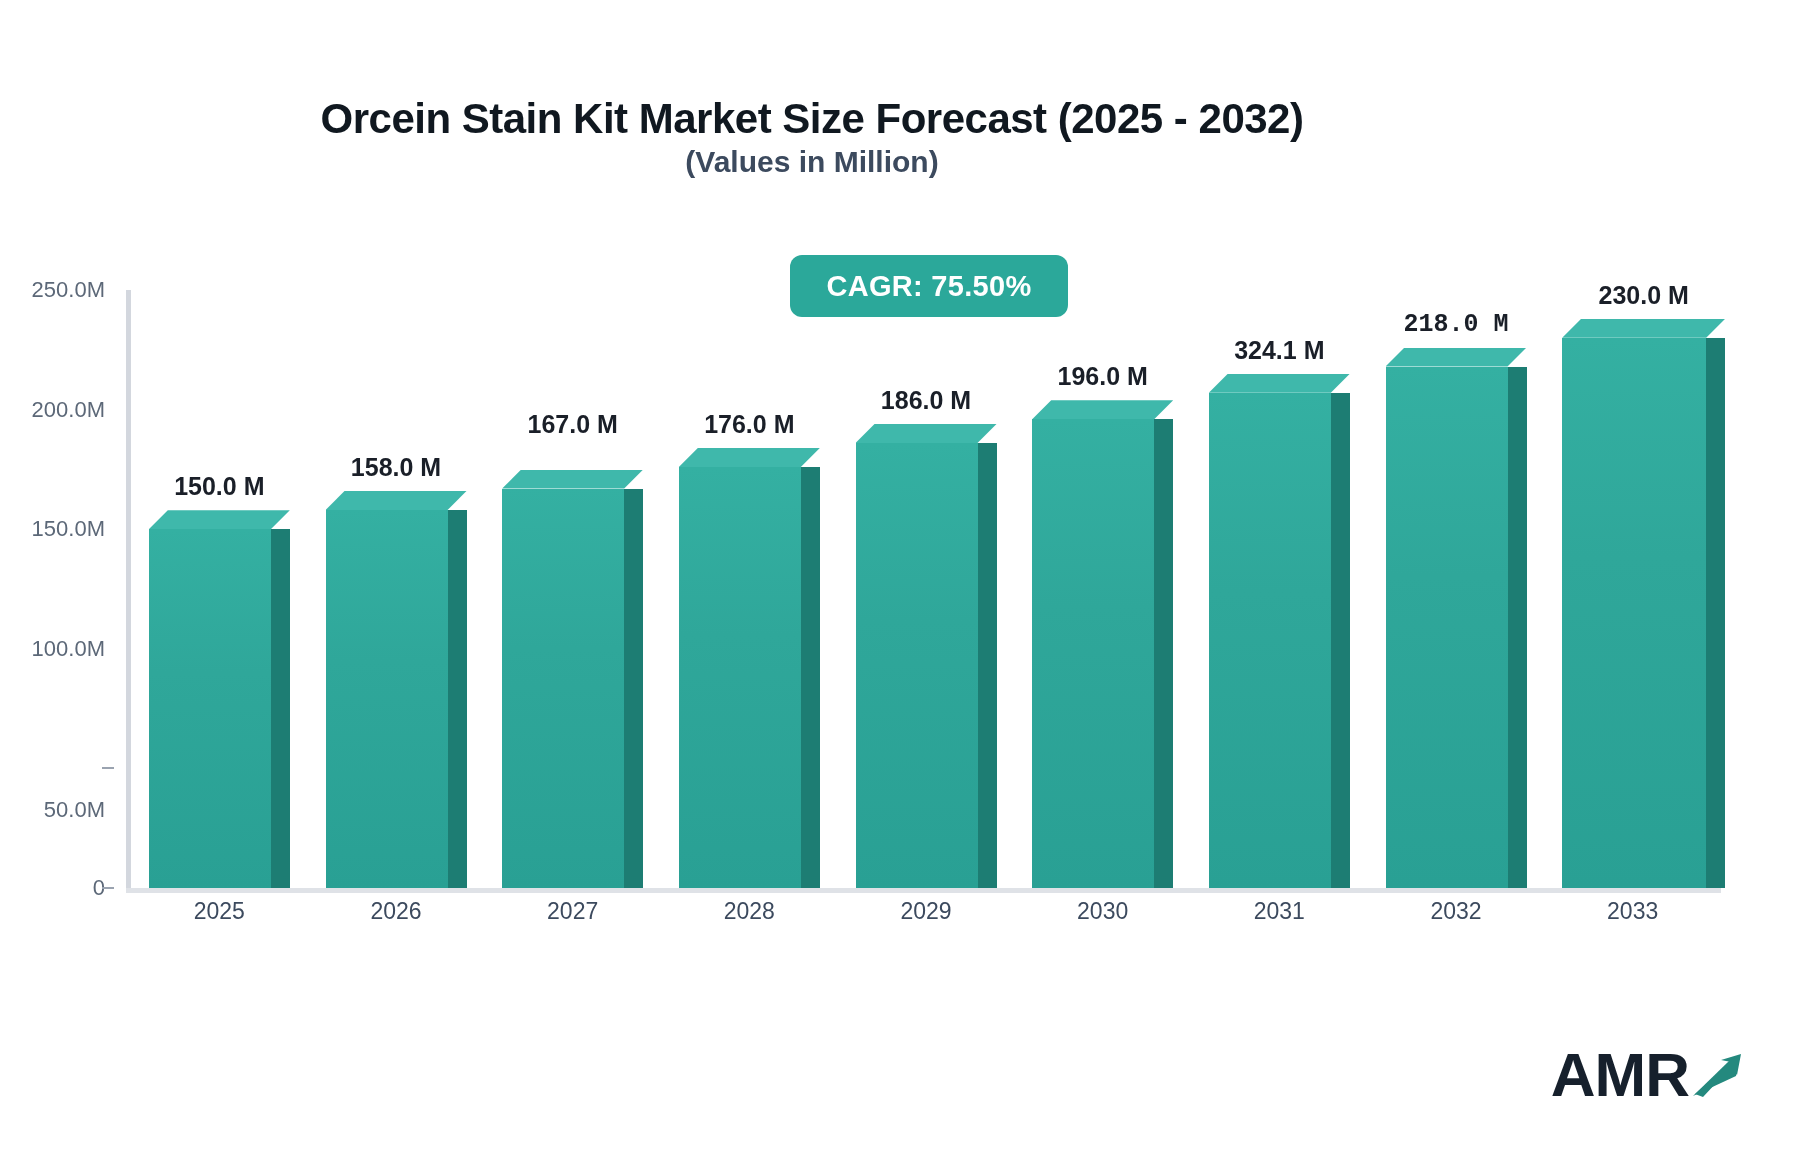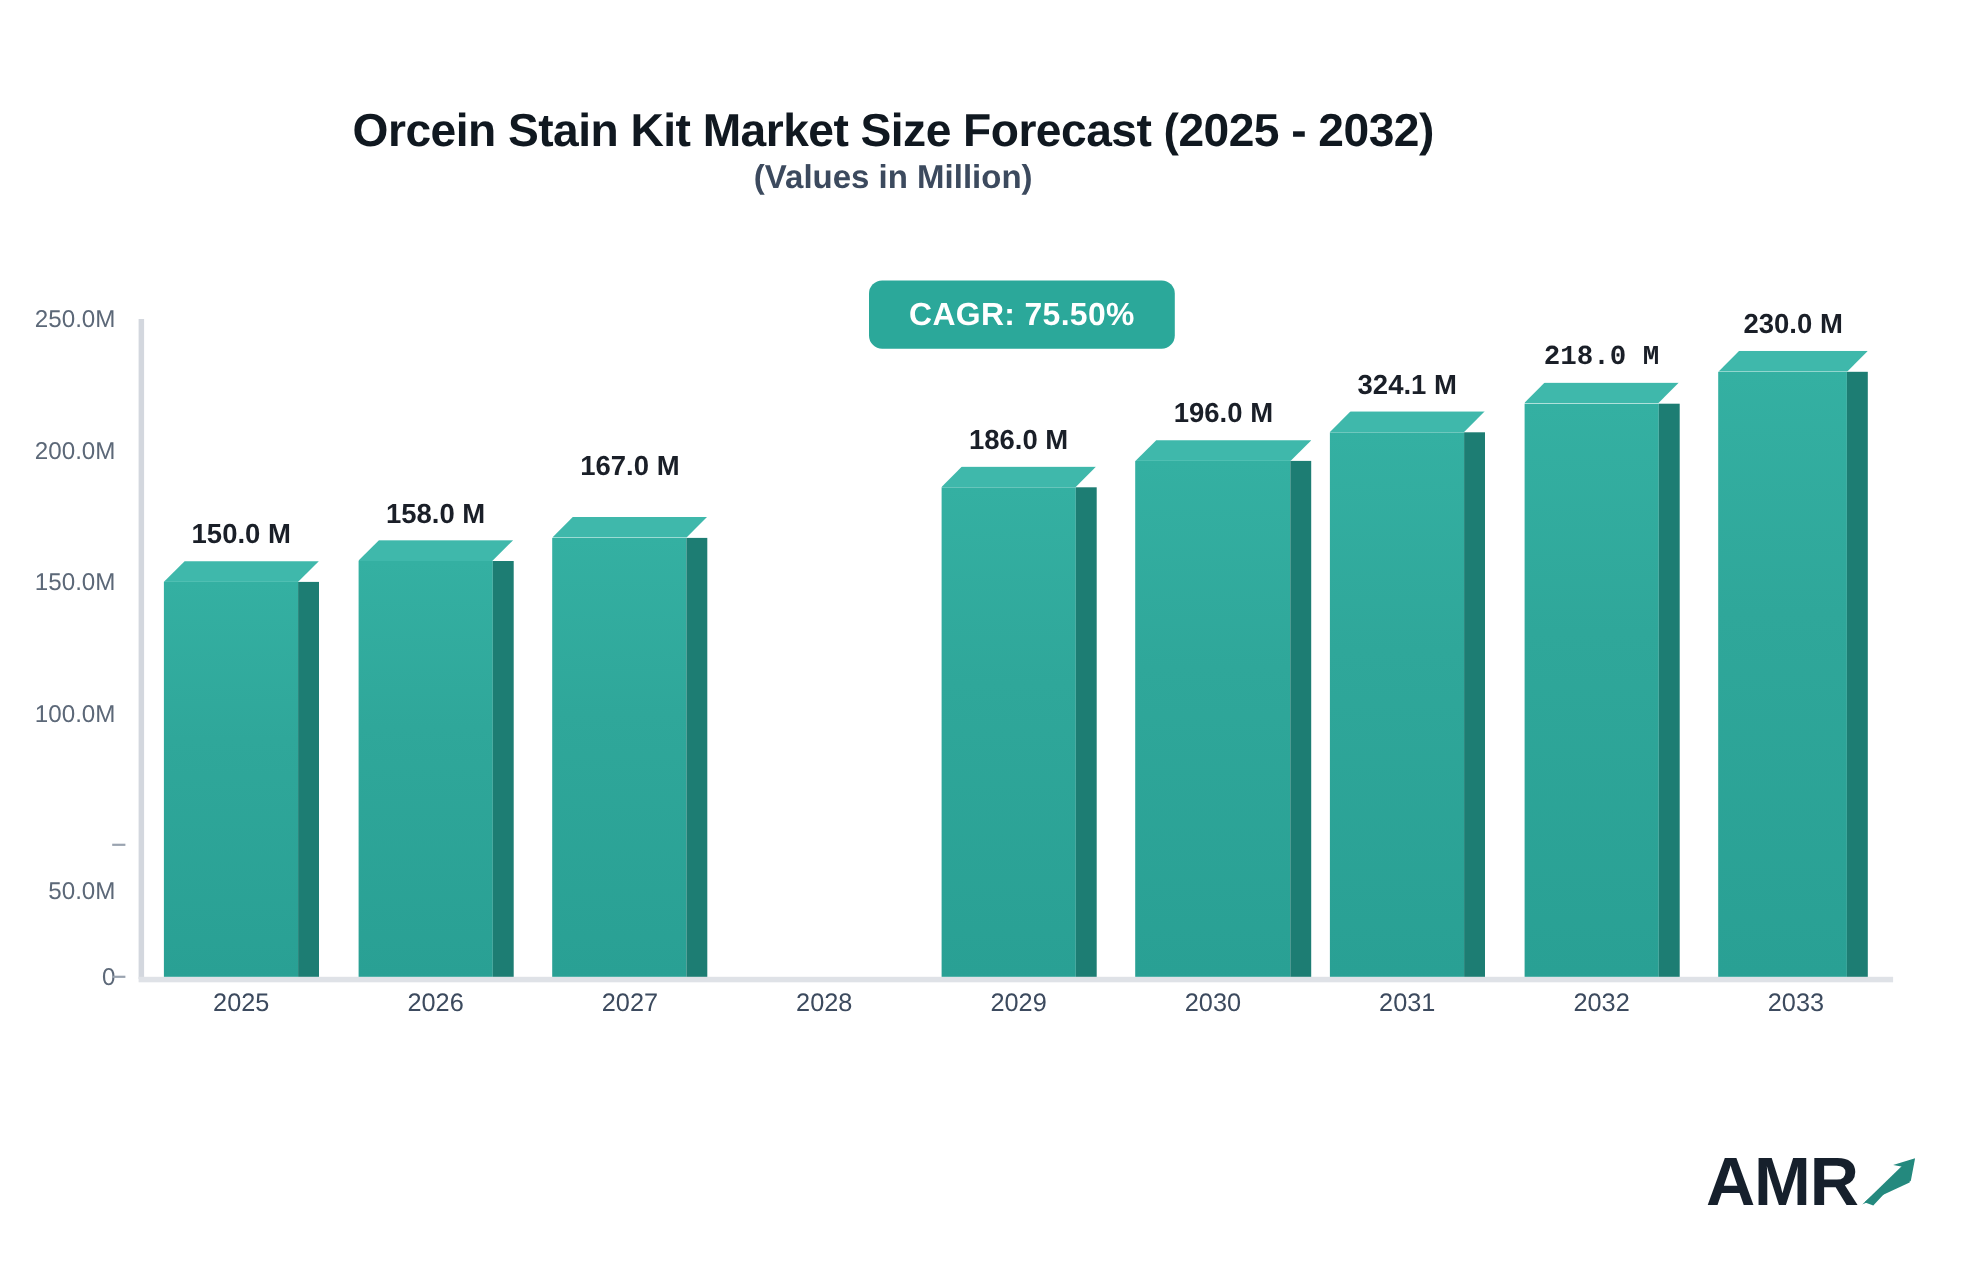--- a/index.html
+++ b/index.html
@@ -220,31 +220,41 @@
       <div class="bar-slot" style="left: 371.167px; width: 141px;">
         <div class="bar-wrap" style="height: 399.464px;">
           <div class="bar-front"></div>
           <div class="bar-side"></div>
           <div class="bar-top">
             <div class="bar-top-inner"></div>
           </div>
         </div>
         <div class="bar-value" style="bottom: 449px;">167.0 M</div>
       </div>
+      <div class="bar-slot" style="left: 547.833px; width: 141px;">
+        <div class="bar-wrap" style="height: 420.992px;">
+          <div class="bar-front"></div>
+          <div class="bar-side"></div>
+          <div class="bar-top">
+            <div class="bar-top-inner"></div>
+          </div>
+        </div>
+        <div class="bar-value" style="bottom: 448.992px;">176.0 M</div>
+      </div>
       <div class="bar-slot" style="left: 724.5px; width: 141px;">
         <div class="bar-wrap" style="height: 444.912px;">
           <div class="bar-front"></div>
           <div class="bar-side"></div>
           <div class="bar-top">
             <div class="bar-top-inner"></div>
           </div>
         </div>
         <div class="bar-value" style="bottom: 472.912px;">186.0 M</div>
       </div>
-      <div class="bar-slot" style="left: 901.167px; width: 160px;">
+      <div class="bar-slot" style="left: 901.167px; width: 141px;">
         <div class="bar-wrap" style="height: 468.832px;">
           <div class="bar-front"></div>
           <div class="bar-side"></div>
           <div class="bar-top">
             <div class="bar-top-inner"></div>
           </div>
         </div>
         <div class="bar-value" style="bottom: 496.832px;">196.0 M</div>
       </div>
       <div class="bar-slot" style="left: 1077.83px; width: 141px;">
@@ -260,21 +270,21 @@
       <div class="bar-slot" style="left: 1254.5px; width: 141px;">
         <div class="bar-wrap" style="height: 521.456px;">
           <div class="bar-front"></div>
           <div class="bar-side"></div>
           <div class="bar-top">
             <div class="bar-top-inner"></div>
           </div>
         </div>
         <div class="bar-value" style="bottom: 549.456px; font-family: Liberation Mono, monospace;">218.0 M</div>
       </div>
-      <div class="bar-slot" style="left: 1431.17px; width: 136px;">
+      <div class="bar-slot" style="left: 1431.17px; width: 163px;">
         <div class="bar-wrap" style="height: 550.16px;">
           <div class="bar-front"></div>
           <div class="bar-side"></div>
           <div class="bar-top">
             <div class="bar-top-inner"></div>
           </div>
         </div>
         <div class="bar-value" style="bottom: 578.16px;">230.0 M</div>
       </div>
     </div>

